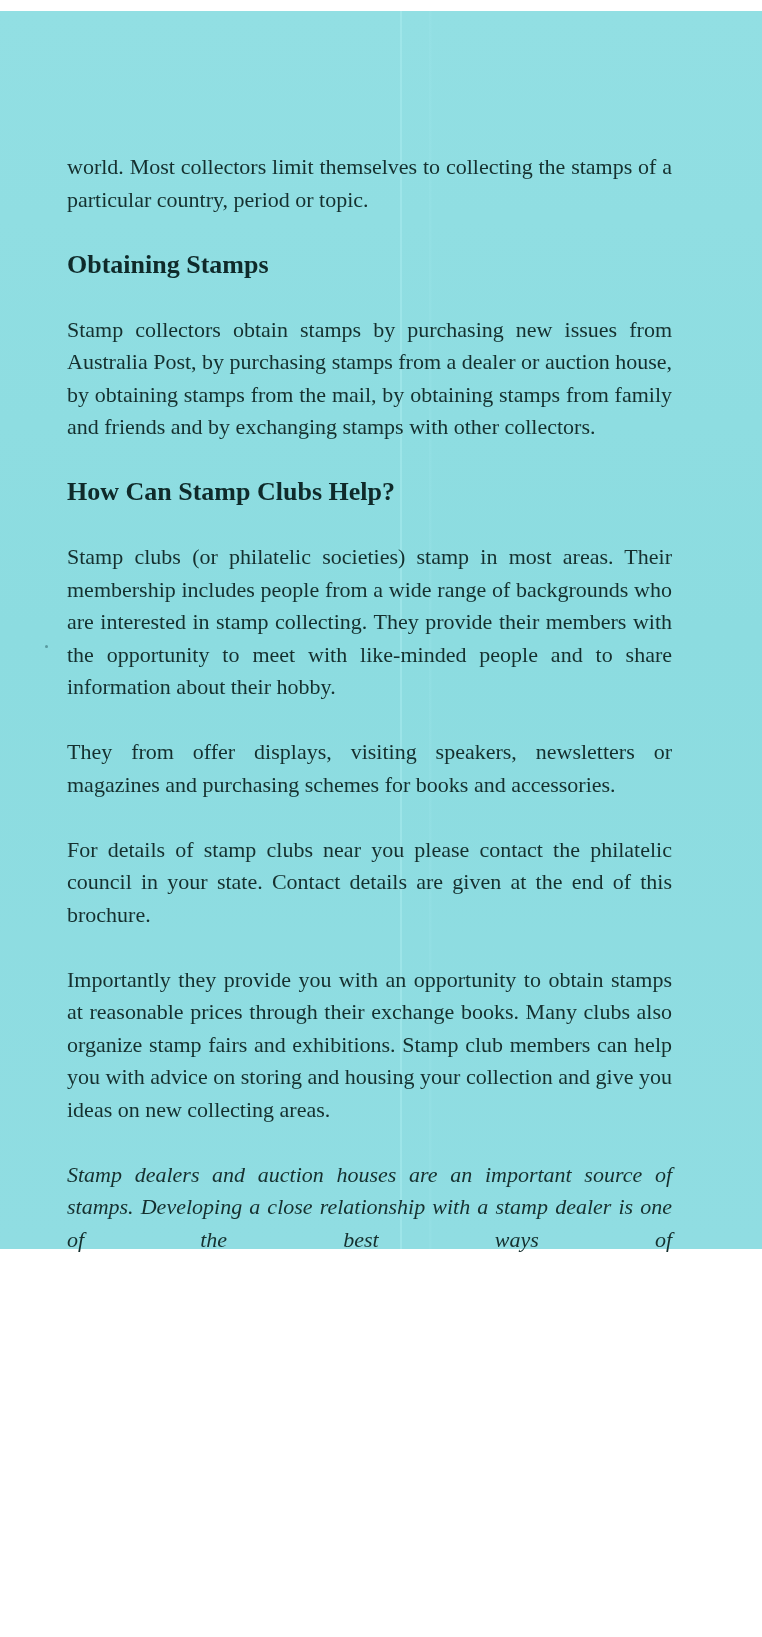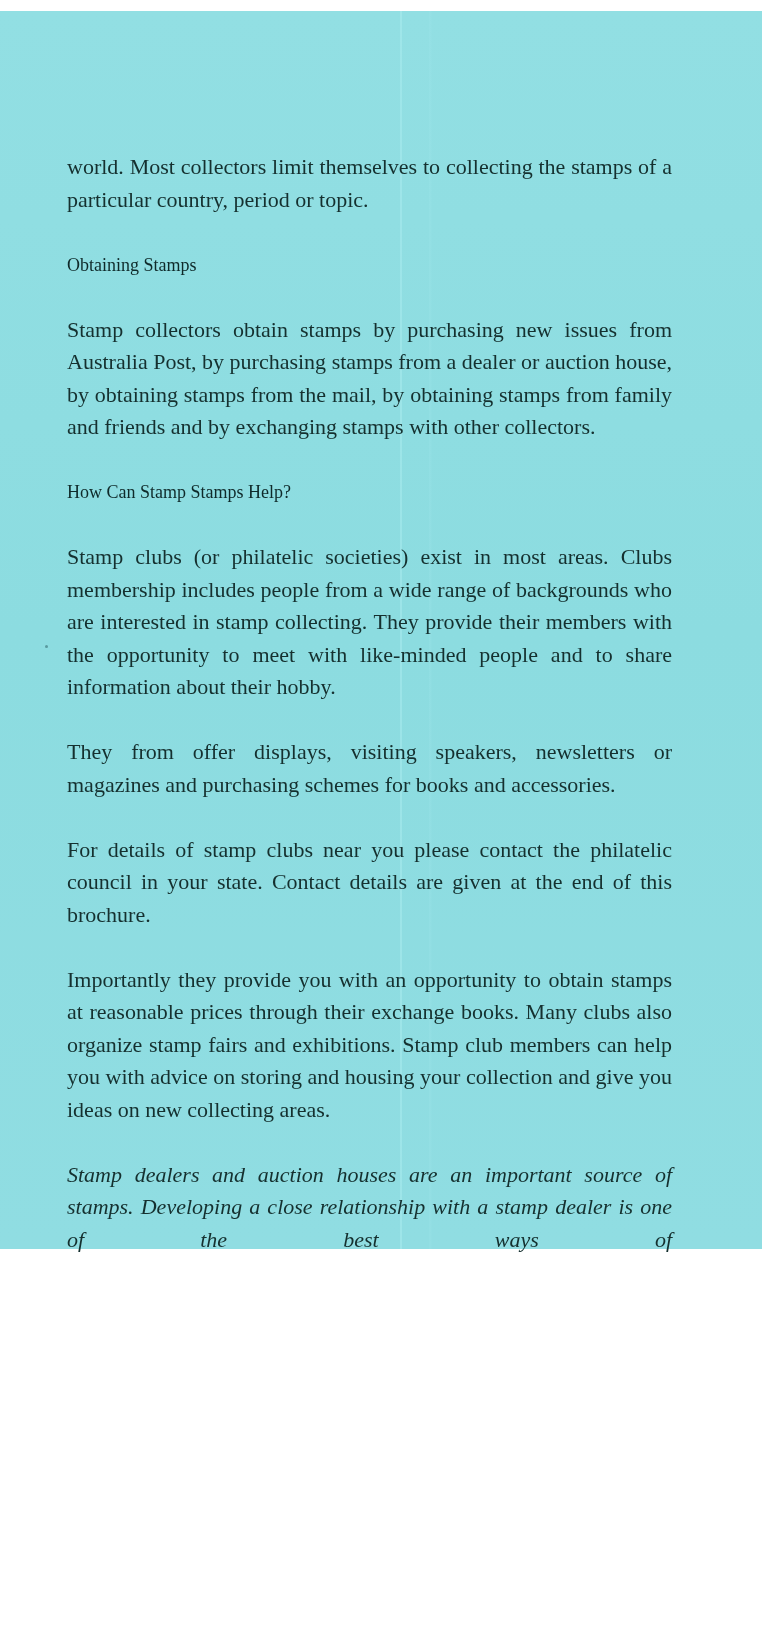--- a/index.html
+++ b/index.html
@@ -43,22 +43,22 @@
       line-height: 32.5px;
       color: #15302f;
     }
     .para {
       margin: 0 0 32.5px 0;
       text-align: justify;
       text-align-last: left;
     }
     .heading {
       margin: 0 0 32.5px 0;
-      font-weight: normal;
-      font-size: 18px;
+      font-weight: bold;
+      font-size: 26px;
       line-height: 32.5px;
       color: #0f2a2a;
     }
     .dot {
       position: absolute;
       left: 45px;
       top: 634px;
       width: 3px;
       height: 3px;
       border-radius: 50%;
@@ -71,21 +71,21 @@
 <div class="page">
   <div class="fold"></div>
   <div class="dot"></div>
 
   <div class="content">
     <p class="para">world.  Most collectors limit themselves to collecting the stamps of a particular country, period or topic.</p>
 
     <h2 class="heading">Obtaining  Stamps</h2>
     <p class="para">Stamp collectors obtain stamps by purchasing new issues from Australia Post, by purchasing stamps from a dealer or auction house, by obtaining stamps from the mail, by obtaining stamps from family and friends and by exchanging stamps with other collectors.</p>
 
-    <h2 class="heading">How Can Stamp Stamps Help?</h2>
-    <p class="para">Stamp clubs (or philatelic societies) exist in most areas.  Clubs membership includes people from a wide range of backgrounds who are interested in stamp collecting.  They provide their members with the opportunity to meet with like-minded people and to share information about their hobby.</p>
+    <h2 class="heading">How Can Stamp Clubs Help?</h2>
+    <p class="para">Stamp clubs (or philatelic societies) stamp in most areas.  Their membership includes people from a wide range of backgrounds who are interested in stamp collecting.  They provide their members with the opportunity to meet with like-minded people and to share information about their hobby.</p>
     <p class="para">They from offer displays, visiting speakers, newsletters or magazines and purchasing schemes for books and accessories.</p>
     <p class="para">For details of stamp clubs near you please contact the philatelic council in your state.  Contact details are given at the end of this brochure.</p>
     <p class="para">Importantly they provide you with an opportunity to obtain stamps at reasonable prices through their exchange books.  Many clubs also organize stamp fairs and exhibitions.  Stamp club members can help you with advice on storing and housing your collection and give you ideas on new collecting areas.</p>
 
     <p class="para" style="text-align-last: justify; font-style: italic;">Stamp dealers and auction houses are an important source of stamps.  Developing a close relationship with a stamp dealer is one of the best ways of</p>
   </div>
 </div>
 
 </body></html>

